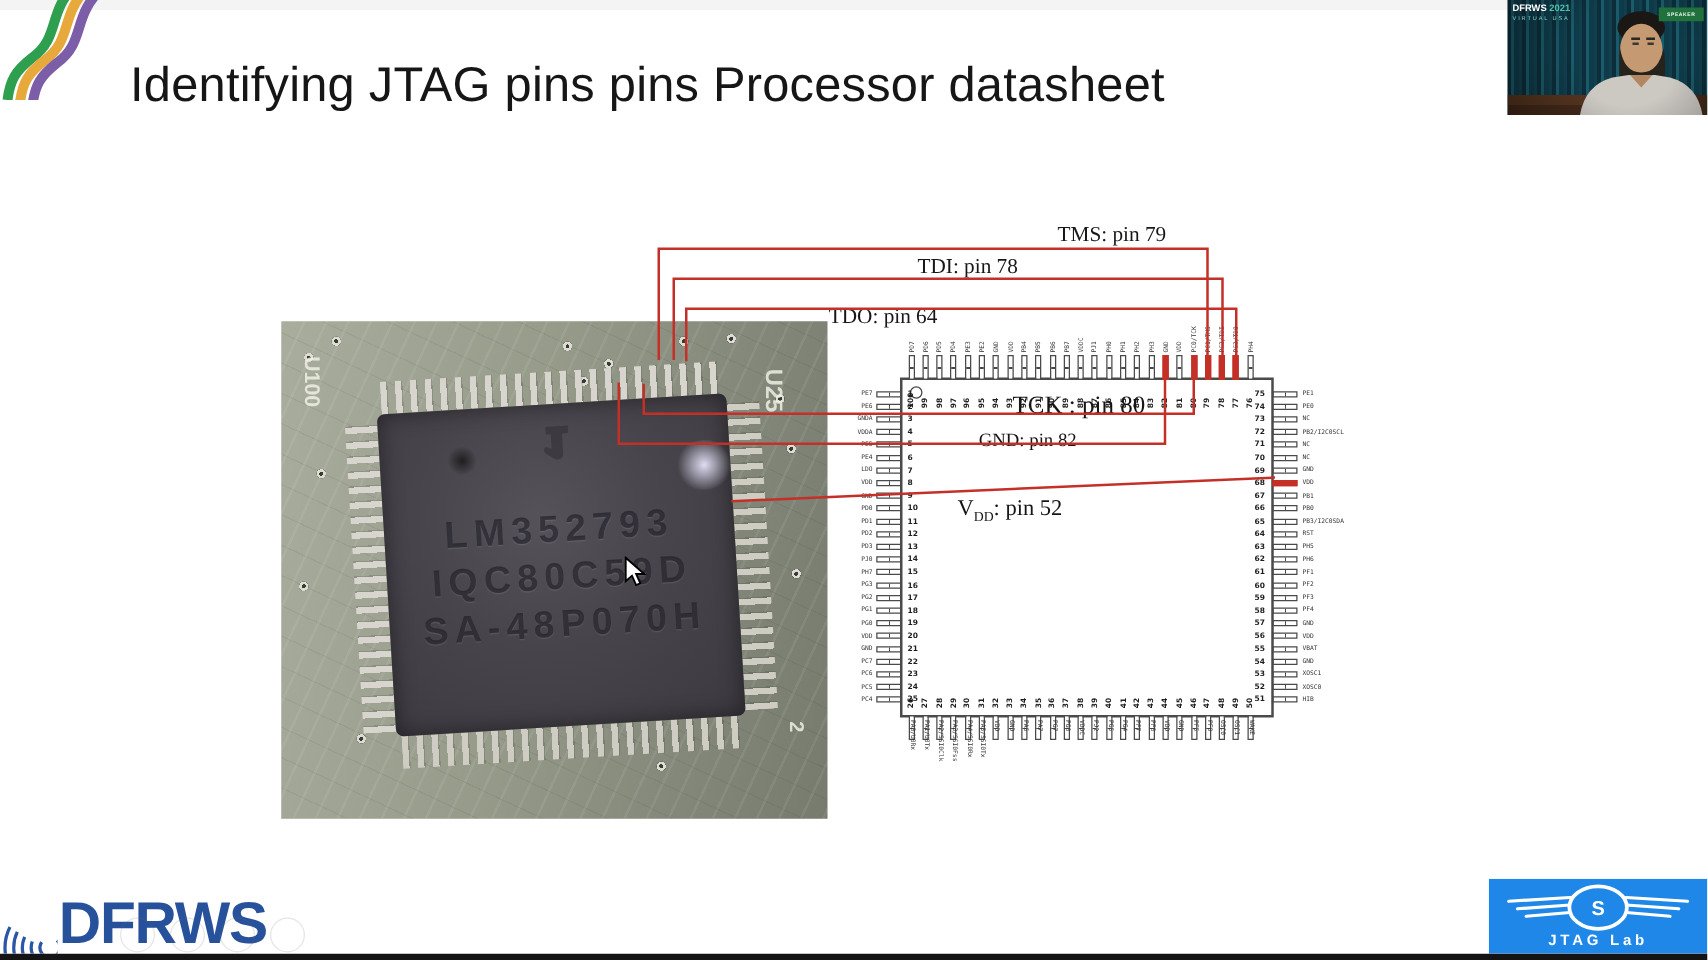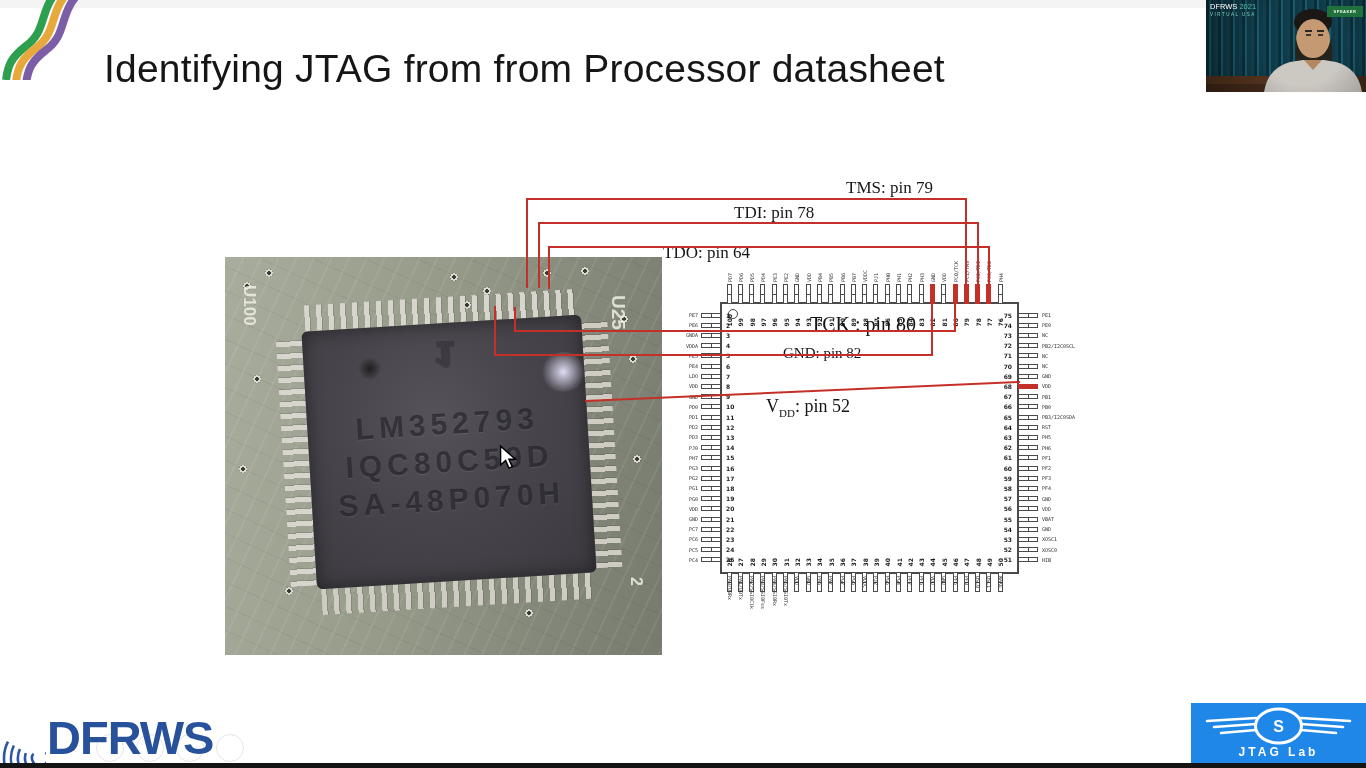--- a/index.html
+++ b/index.html
@@ -71,21 +71,21 @@
   
   .annlabel{position:absolute;font-family:"Liberation Serif",serif;color:#171717;white-space:nowrap;z-index:30;}
   #svg-lines{left:0;top:0;z-index:40;pointer-events:none;}
   #cursor{left:497px;top:445px;z-index:50;}
 
   
   #webcam{left:1206px;top:0;width:160px;height:92px;z-index:90;overflow:hidden;
       background:repeating-linear-gradient(90deg,#0c2e3a 0 3px,#1a5a6a 3px 5px,#0e3b49 5px 9px,#123f4e 9px 12px);}
   #webcam .vign{position:absolute;inset:0;background:radial-gradient(circle at 60% 45%,rgba(0,0,0,0) 40%,rgba(0,0,0,0.35) 100%);}
   #cam-brand{position:absolute;left:4px;top:3px;line-height:8px;z-index:4;}
-  #cam-brand .l1{font-size:7.5px;font-weight:normal;color:#ffffff;}
+  #cam-brand .l1{font-size:7.5px;font-weight:bold;color:#ffffff;}
   #cam-brand .l1 em{font-style:normal;color:#4fc0ae;}
   #cam-brand .l2{font-size:4.5px;color:#7fd0c4;letter-spacing:1.5px;}
   #cam-badge{position:absolute;right:3px;top:6px;width:36px;height:11px;background:#20713b;z-index:4;
       color:#eafaef;font-size:4px;font-weight:bold;text-align:center;line-height:11px;letter-spacing:0.5px;}
 
   
   #footer-bar{left:0;top:763px;width:1366px;height:5px;background:#141414;z-index:95;}
   #dfrws-logo{left:0;top:708px;width:420px;height:55px;overflow:hidden;z-index:92;}
   #dfrws-text{position:absolute;left:47px;top:2px;font-size:47px;font-weight:bold;letter-spacing:-1px;color:#27519b;}
   .ghostbtn{position:absolute;width:26px;height:26px;border:1.5px solid rgba(110,110,110,0.4);border-radius:50%;
@@ -98,21 +98,21 @@
 <body>
 
 <div class="abs" id="topstrip"></div>
 
 <svg class="abs" id="ribbon" width="90" height="80" viewBox="0 0 90 80">
   <path d="M60,-12 C38,10 48,30 26,46 C12,57 8,64 6,80" fill="none" stroke="#2e9e4f" stroke-width="8"></path>
   <path d="M70,-10 C48,12 58,32 36,48 C22,59 18,66 16,82" fill="none" stroke="#e8a93c" stroke-width="8"></path>
   <path d="M80,-8 C58,14 68,34 46,50 C32,61 28,68 26,84" fill="none" stroke="#7b5ea7" stroke-width="8"></path>
 </svg>
 
-<div class="abs" id="title">Identifying JTAG from from Processor datasheet</div>
+<div class="abs" id="title">Identifying JTAG pins pins Processor datasheet</div>
 
 <div class="abs" id="photo">
   <div class="traces"></div>
   <div class="via" style="left:18px;top:25px"></div>
     <div class="via" style="left:40px;top:12px"></div>
   <div class="via" style="left:225px;top:16px"></div>
     <div class="via" style="left:258px;top:30px"></div>
   <div class="via" style="left:318px;top:12px"></div>
     <div class="via" style="left:356px;top:10px"></div>
   <div class="via" style="left:395px;top:58px"></div>

